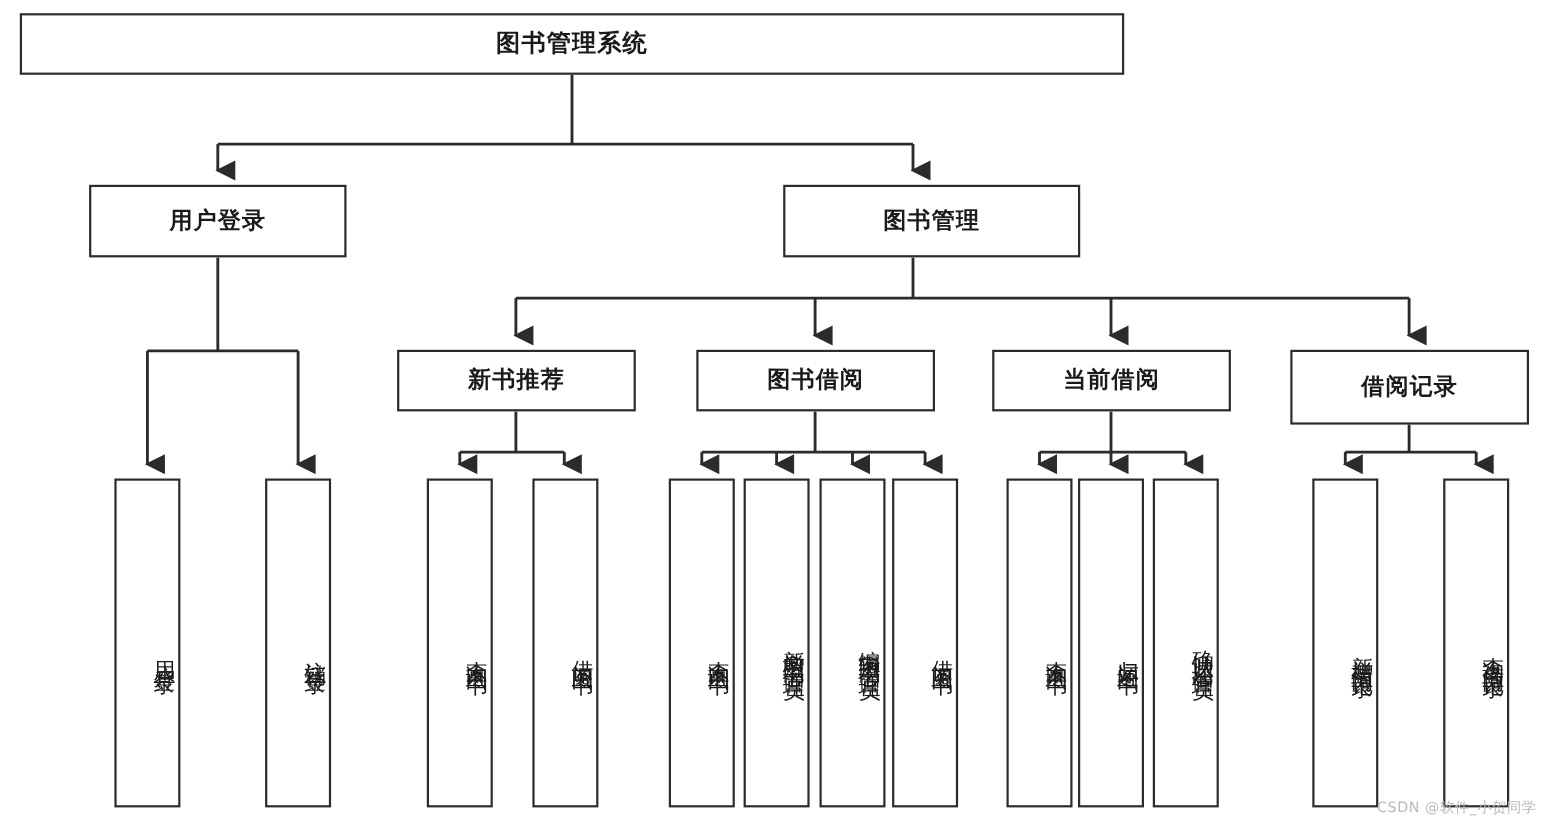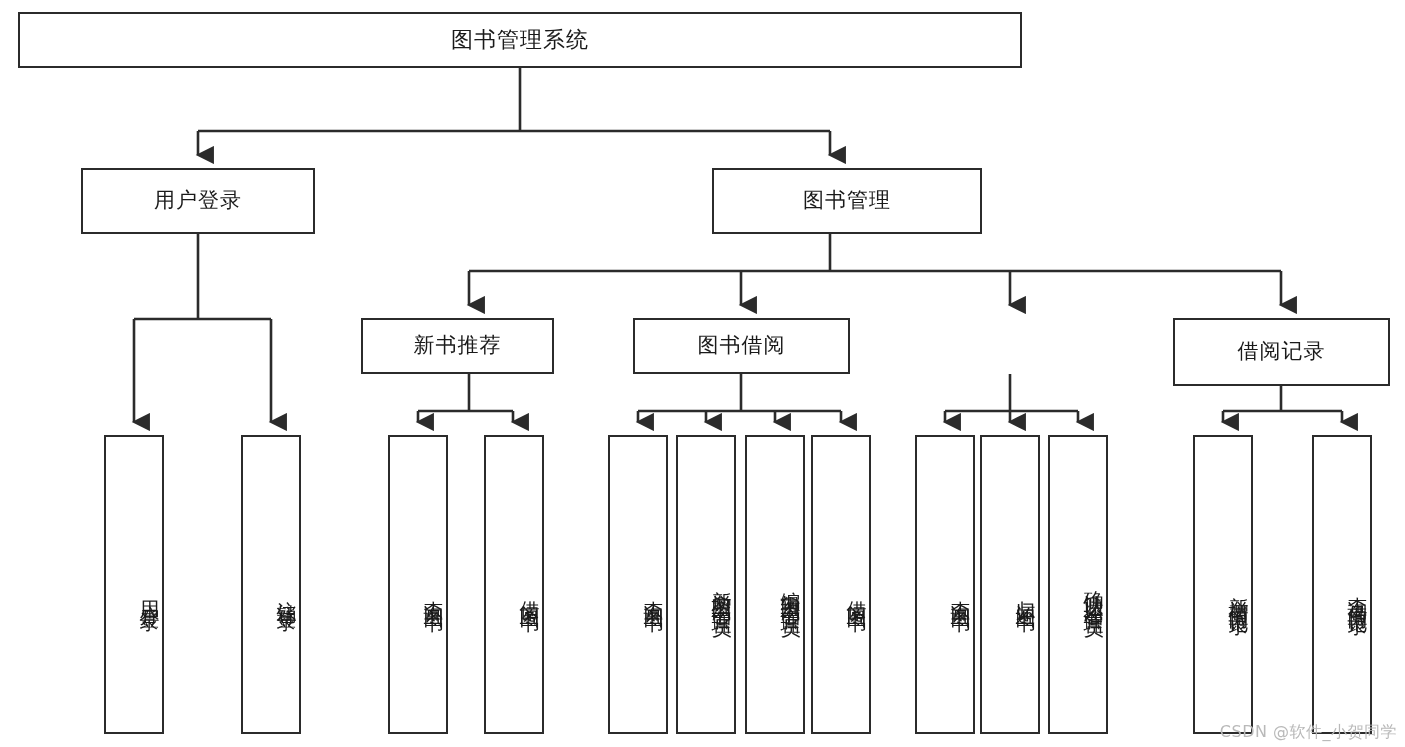--- a/index.html
+++ b/index.html
@@ -33,20 +33,21 @@
     background: #ffffff;
     display: flex;
     align-items: center;
     justify-content: center;
     color: #1a1a1a;
   }
   .node.horiz {
     font-size: 21px;
     letter-spacing: 1px;
     line-height: 1.2;
+    font-weight: bold;
   }
   .node.root {
     font-size: 22px;
   }
   .node.leaf {
     writing-mode: vertical-rl;
     text-orientation: upright;
     align-items: flex-start;
     justify-content: center;
     padding-top: 16px;
@@ -56,21 +57,21 @@
   }
   .node.leaf .vtext {
     writing-mode: vertical-rl;
     text-orientation: upright;
     white-space: nowrap;
   }
   .watermark {
     position: absolute;
     right: 8px;
     bottom: 4px;
-    font-size: 16px;
+    font-size: 13px;
     color: #b9b9b9;
     letter-spacing: 0.5px;
     white-space: nowrap;
   }
 </style>
 </head>
 <body>
 
 <div id="canvas">
 
@@ -131,26 +132,29 @@
     <span>图书管理系统</span>
   </div>
 
   <div class="node horiz" style="left:81px; top:168px; width:234px; height:66px;">
     <span>用户登录</span>
   </div>
   <div class="node horiz" style="left:712px; top:168px; width:270px; height:66px;">
     <span>图书管理</span>
   </div>
 
-  <div class="node horiz" style="left:361px; top:318px; width:193px; height:56px;">
+  <div class="node horiz" style="left:361px; top:318px; width:217px; height:56px;">
     <span>新书推荐</span>
   </div>
   <div class="node horiz" style="left:633px; top:318px; width:217px; height:56px;text-align:right;">
     <span>图书借阅</span>
   </div>
+  <div class="node horiz" style="left:902px; top:318px; width:217px; height:56px;">
+    <span>当前借阅</span>
+  </div>
   <div class="node horiz" style="left:1173px; top:318px; width:217px; height:68px;">
     <span>借阅记录</span>
   </div>
 
   <div class="node leaf" style="left:104px; top:435px; width:60px; height:299px;">
     <span class="vtext">用户登录</span>
   </div>
   <div class="node leaf" style="left:241px; top:435px; width:60px; height:299px;">
     <span class="vtext">注销登录</span>
   </div>

